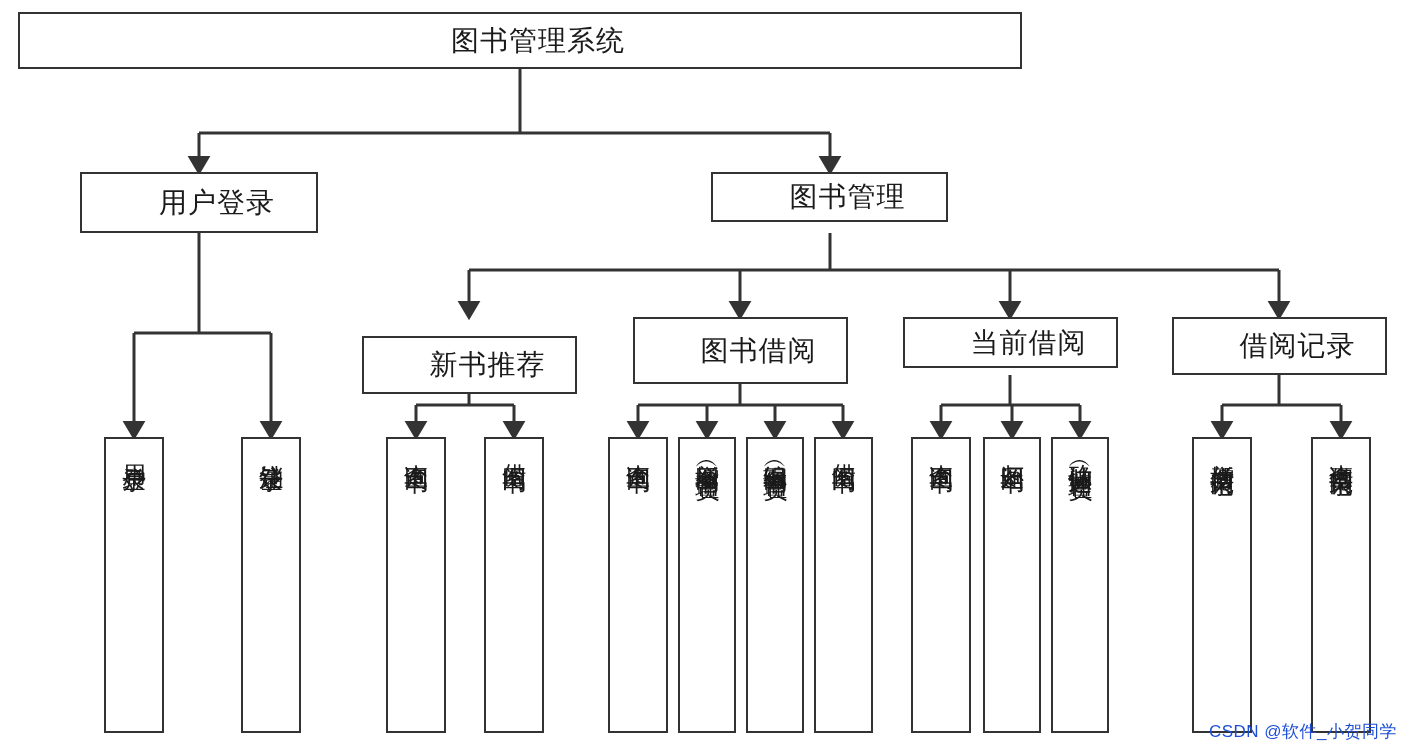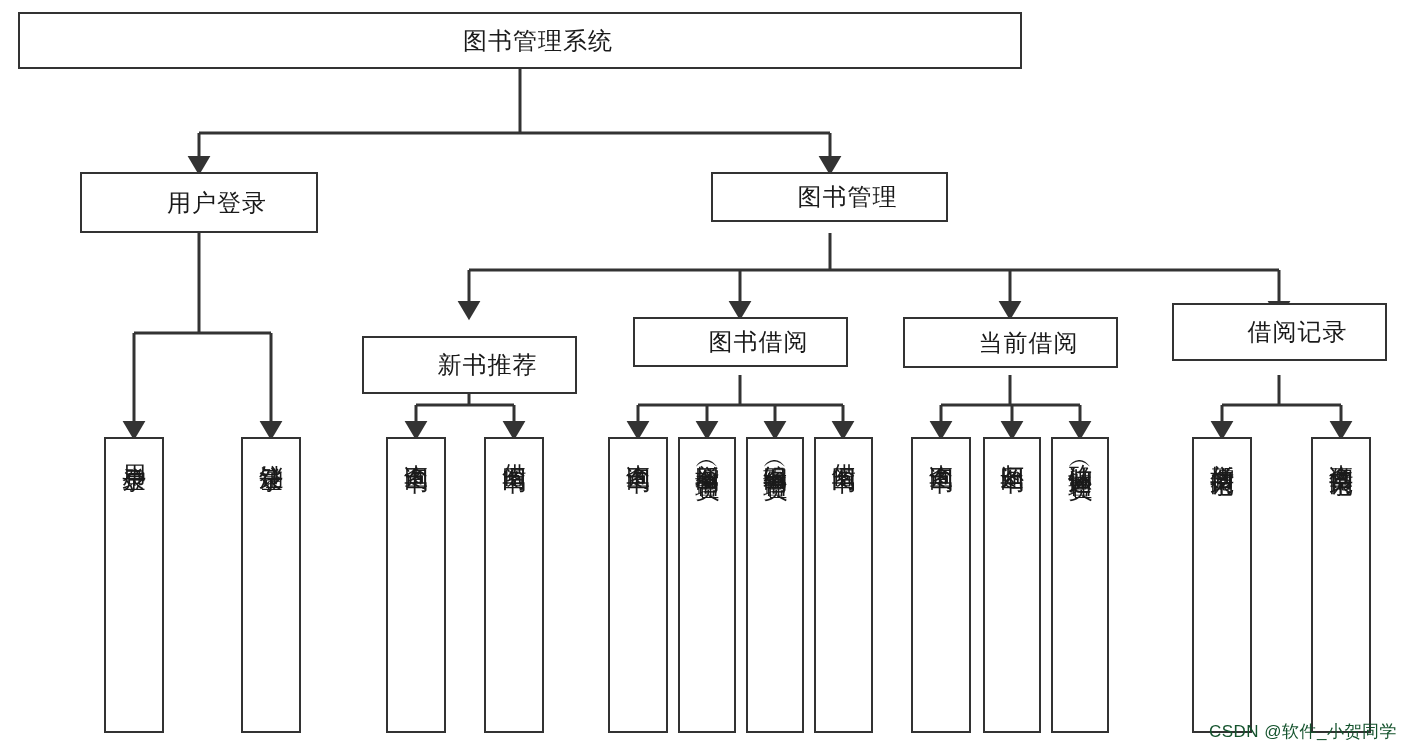--- a/index.html
+++ b/index.html
@@ -28,21 +28,21 @@
     position: absolute;
     box-sizing: border-box;
     border: 2px solid #333333;
     background: #ffffff;
     display: flex;
     align-items: center;
     justify-content: center;
     color: #1a1a1a;
   }
   .node.horizontal {
-    font-size: 24px;
+    font-size: 28px;
     letter-spacing: 1px;
     padding-left: 36px;
   }
   .node.vertical {
     writing-mode: vertical-rl;
     text-orientation: upright;
     font-size: 24px;
     line-height: 1.18;
     letter-spacing: 2px;
     padding-top: 6px;
@@ -130,27 +130,27 @@
   <div class="node horizontal" style="left: 80px; top: 172px; width: 238px; height: 61px; border-color: rgb(51, 51, 51);">
     <span class="lbl">用户登录</span>
   </div>
   <div class="node horizontal" style="left: 711px; top: 172px; width: 237px; height: 50px; border-color: rgb(51, 51, 51);">
     <span class="lbl">图书管理</span>
   </div>
 
   <div class="node horizontal" style="left: 362px; top: 336px; width: 215px; height: 58px; border-color: rgb(51, 51, 51);">
     <span class="lbl">新书推荐</span>
   </div>
-  <div class="node horizontal" style="left: 633px; top: 317px; width: 215px; height: 50px; border-color: rgb(51, 51, 51);">
+  <div class="node horizontal" style="left: 633px; top: 317px; width: 215px; height: 67px; border-color: rgb(51, 51, 51);">
     <span class="lbl">图书借阅</span>
   </div>
   <div class="node horizontal" style="left: 903px; top: 317px; width: 215px; height: 51px; border-color: rgb(51, 51, 51); font-family: Liberation Mono, monospace;">
     <span class="lbl">当前借阅</span>
   </div>
-  <div class="node horizontal" style="left: 1172px; top: 303px; width: 215px; height: 58px; border-color: rgb(51, 51, 51);">
+  <div class="node horizontal" style="left: 1172px; top: 317px; width: 215px; height: 58px; border-color: rgb(51, 51, 51);">
     <span class="lbl">借阅记录</span>
   </div>
 
   <div class="node vertical" style="left: 104px; top: 437px; width: 60px; height: 296px; border-color: rgb(51, 51, 51);">
     <span class="lbl">用户登录</span>
   </div>
   <div class="node vertical" style="left: 241px; top: 437px; width: 60px; height: 296px; border-color: rgb(51, 51, 51);">
     <span class="lbl">注销登录</span>
   </div>
   <div class="node vertical" style="left: 386px; top: 437px; width: 60px; height: 296px; border-color: rgb(51, 51, 51);">
@@ -180,14 +180,14 @@
   <div class="node vertical" style="left: 1051px; top: 437px; width: 58px; height: 296px; border-color: rgb(51, 51, 51);">
     <span class="lbl">确认归还（管理员）</span>
   </div>
   <div class="node vertical" style="left: 1192px; top: 437px; width: 60px; height: 296px; border-color: rgb(51, 51, 51);">
     <span class="lbl">新增借阅记录</span>
   </div>
   <div class="node vertical" style="left: 1311px; top: 437px; width: 60px; height: 296px; border-color: rgb(51, 51, 51);">
     <span class="lbl">查询借阅记录</span>
   </div>
 
-  <div id="watermark" style="color: #14532d;">CSDN @软件_小贺同学</div>
+  <div id="watermark" style="color: #1d4ed8;">CSDN @软件_小贺同学</div>
 </div>
 
 </body></html>

